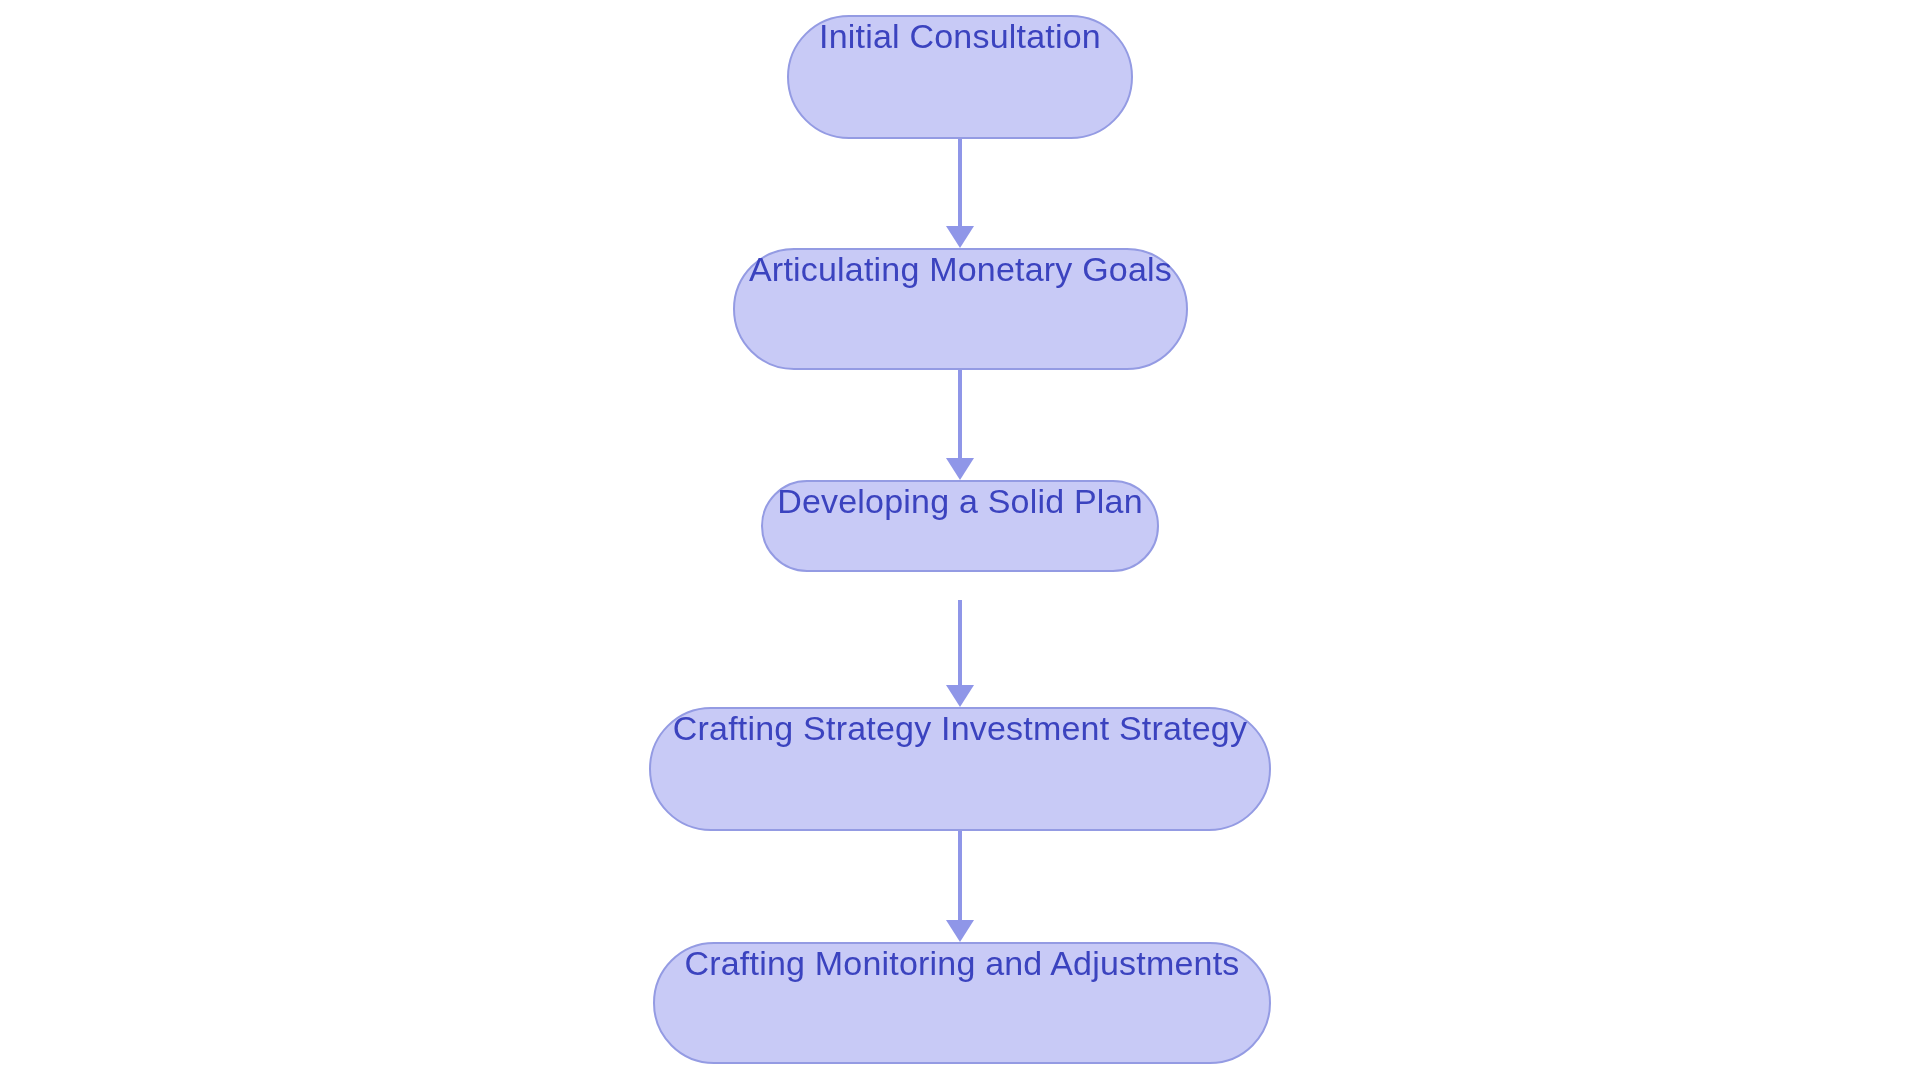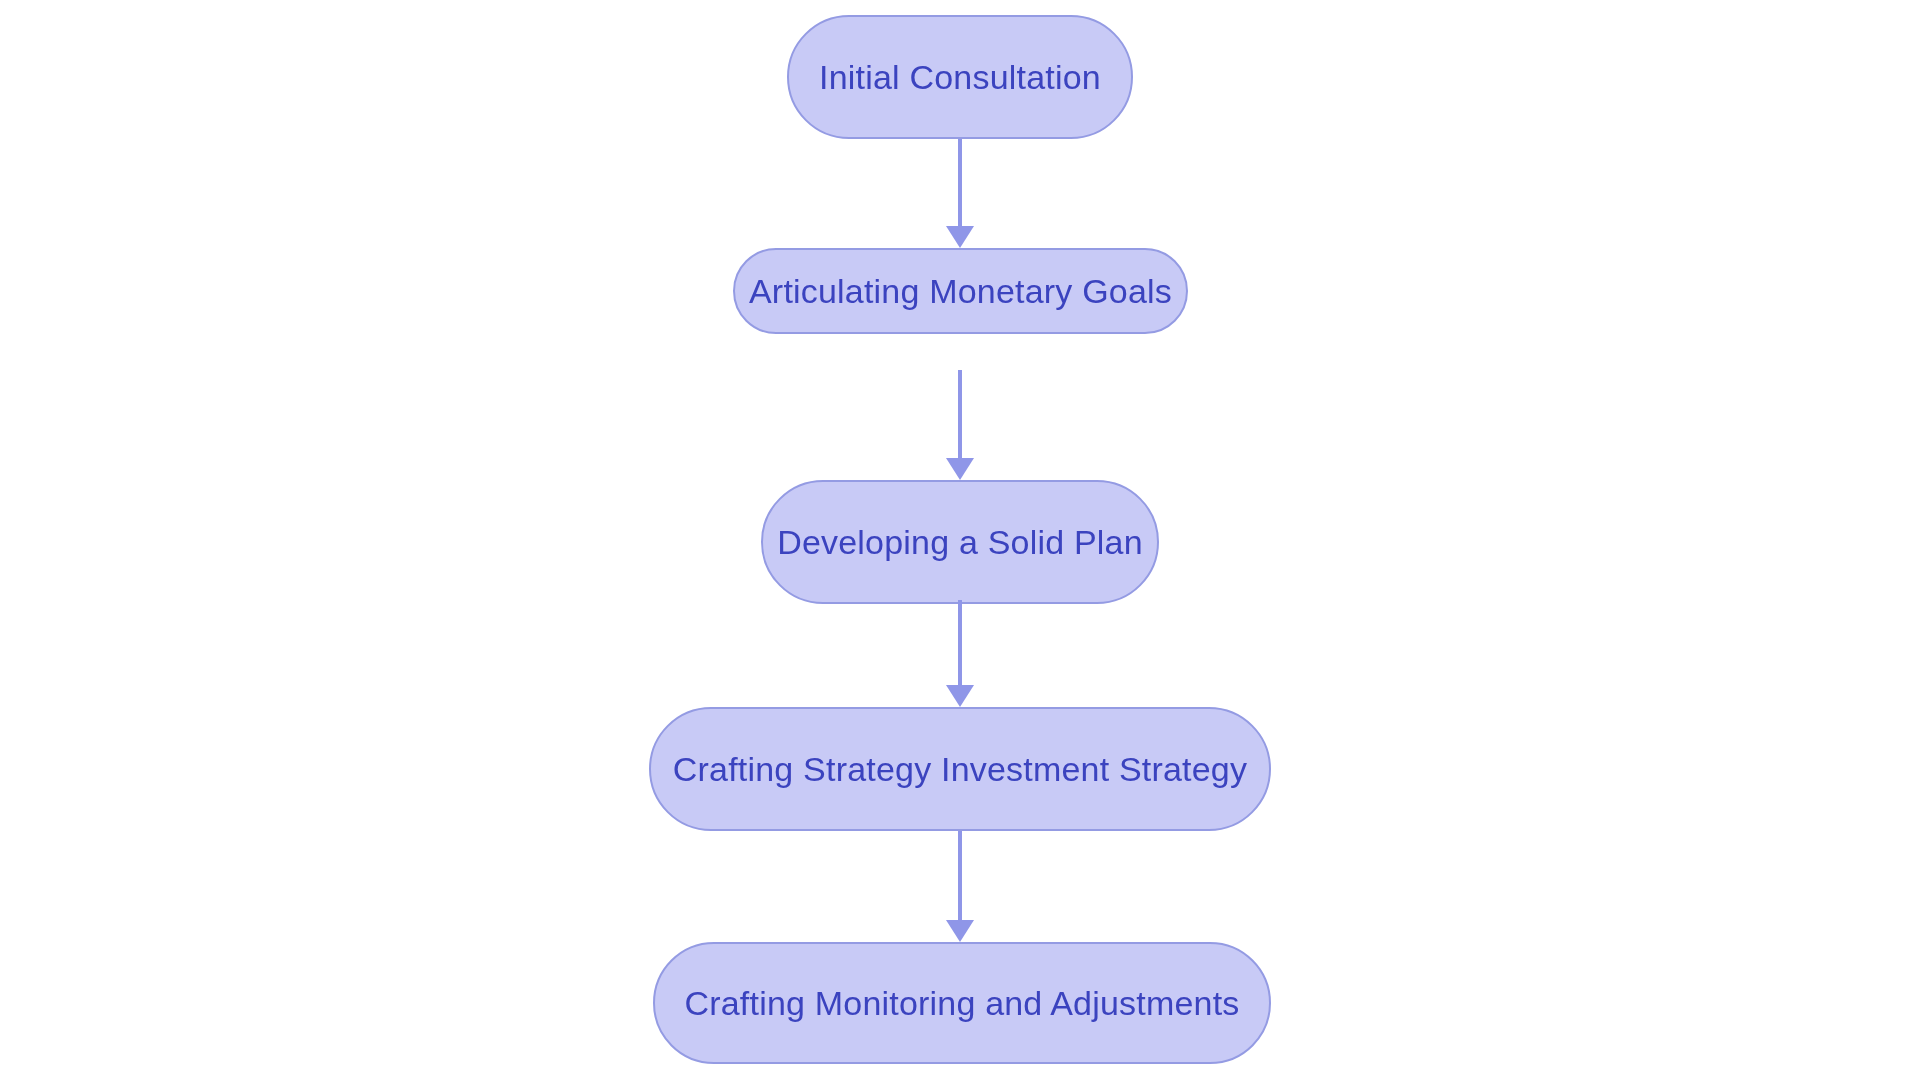--- a/index.html
+++ b/index.html
@@ -11,33 +11,33 @@
   }
   html,body{margin:0;padding:0;background:var(--bg);}
   body{
     width:1920px;height:1083px;overflow:hidden;
     font-family:"Liberation Sans","DejaVu Sans",sans-serif;
   }
   .canvas{position:relative;width:1920px;height:1083px;background:var(--bg);}
   .flow-node{
     position:absolute;
     box-sizing:border-box;
-    display:flex;align-items:center;justify-content:center;
+    display:flex;justify-content:center;
     background:var(--node-fill);
     border:2px solid var(--node-border);
     border-radius:62px;
     color:var(--node-text);
     font-size:34px;
     letter-spacing:0.2px;
     white-space:nowrap;
     text-align:center;
   }
   .node-1{left:787px;top:15px;width:346px;height:124px;}
-  .node-2{left:733px;top:248px;width:455px;height:86px;}
-  .node-3{left:761px;top:480px;width:398px;height:124px;}
+  .node-2{left:733px;top:248px;width:455px;height:122px;}
+  .node-3{left:761px;top:480px;width:398px;height:92px;}
   .node-4{left:649px;top:707px;width:622px;height:124px;}
   .node-5{left:653px;top:942px;width:618px;height:122px;}
   .flow-arrow{position:absolute;left:946px;width:28px;}
   .arrow-1{top:139px;height:109px;}
   .arrow-2{top:370px;height:110px;}
   .arrow-3{top:600px;height:107px;}
   .arrow-4{top:831px;height:111px;}
   .arrow-line{
     position:absolute;left:12px;top:0;width:4px;
     height:calc(100% - 20px);

